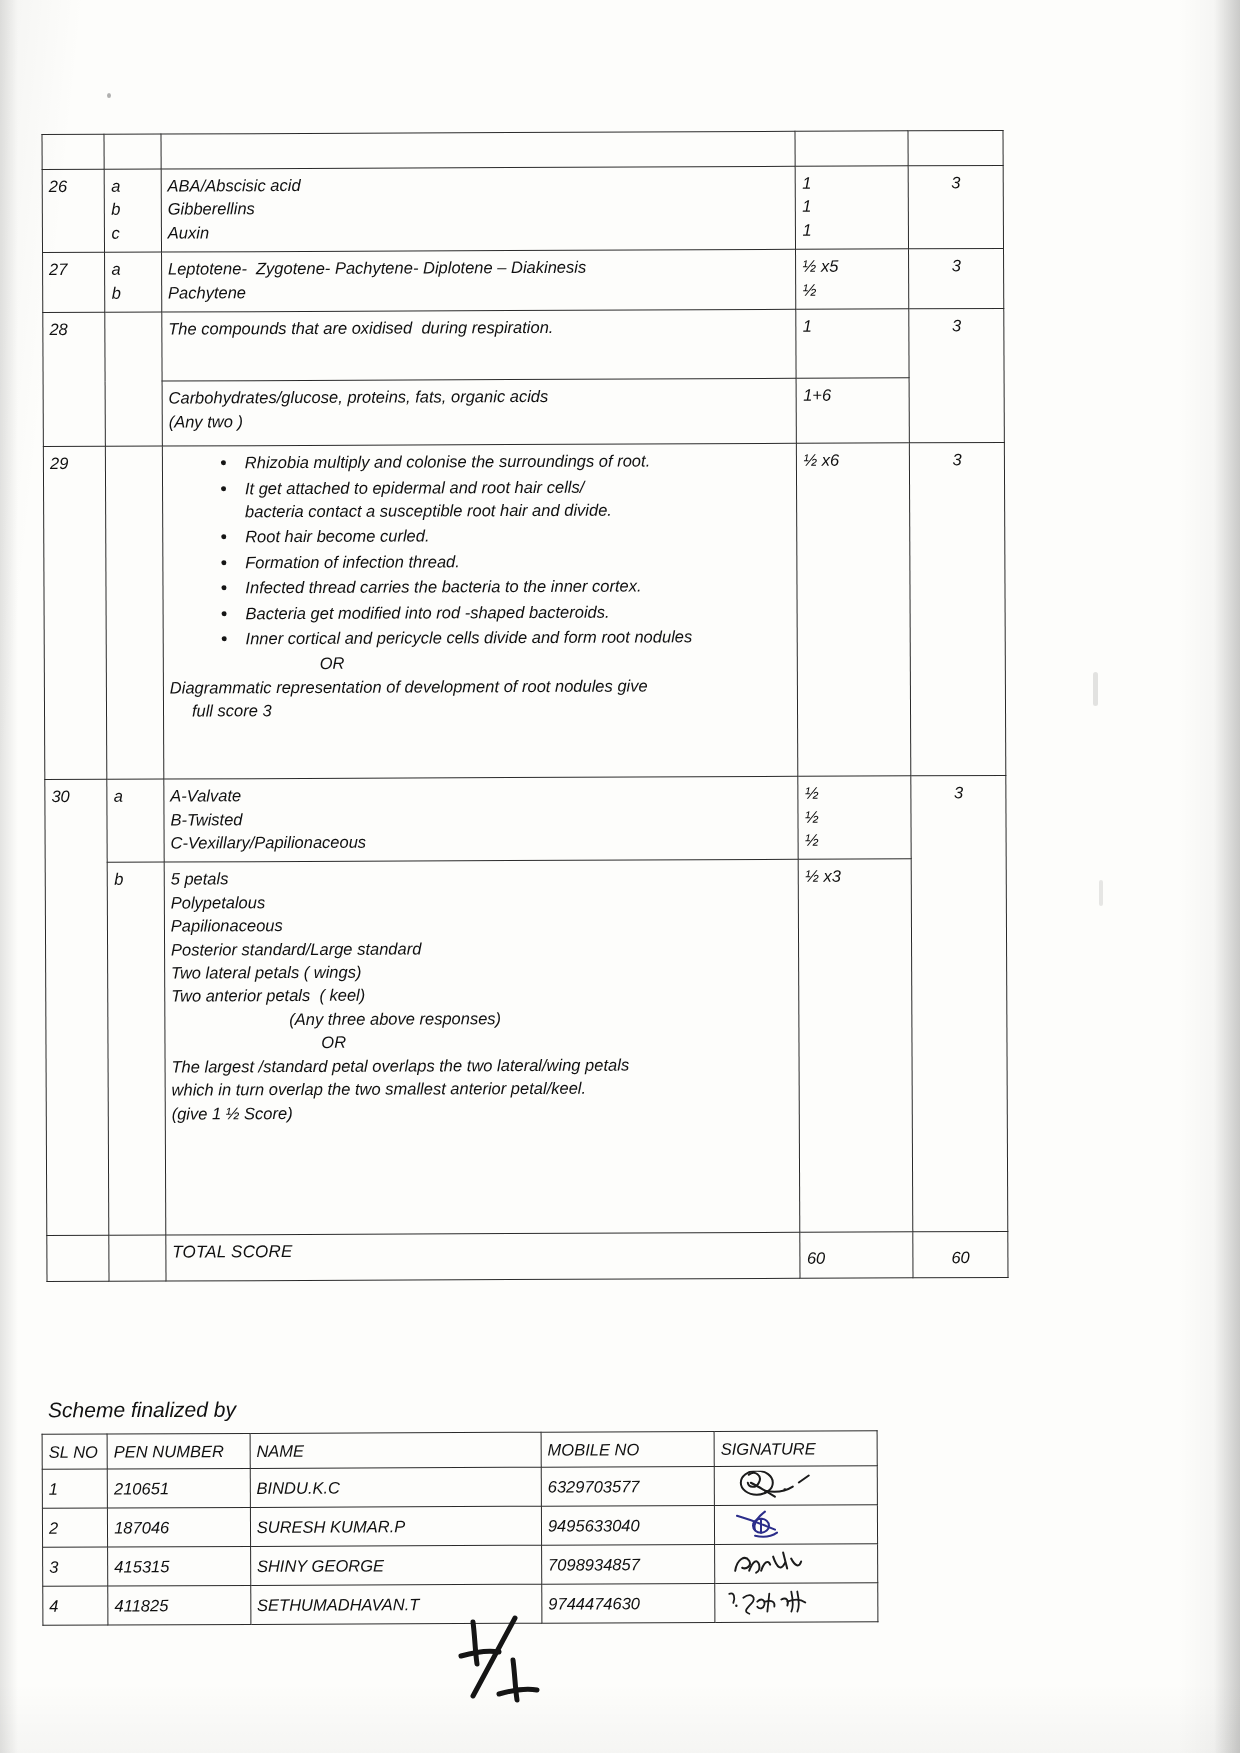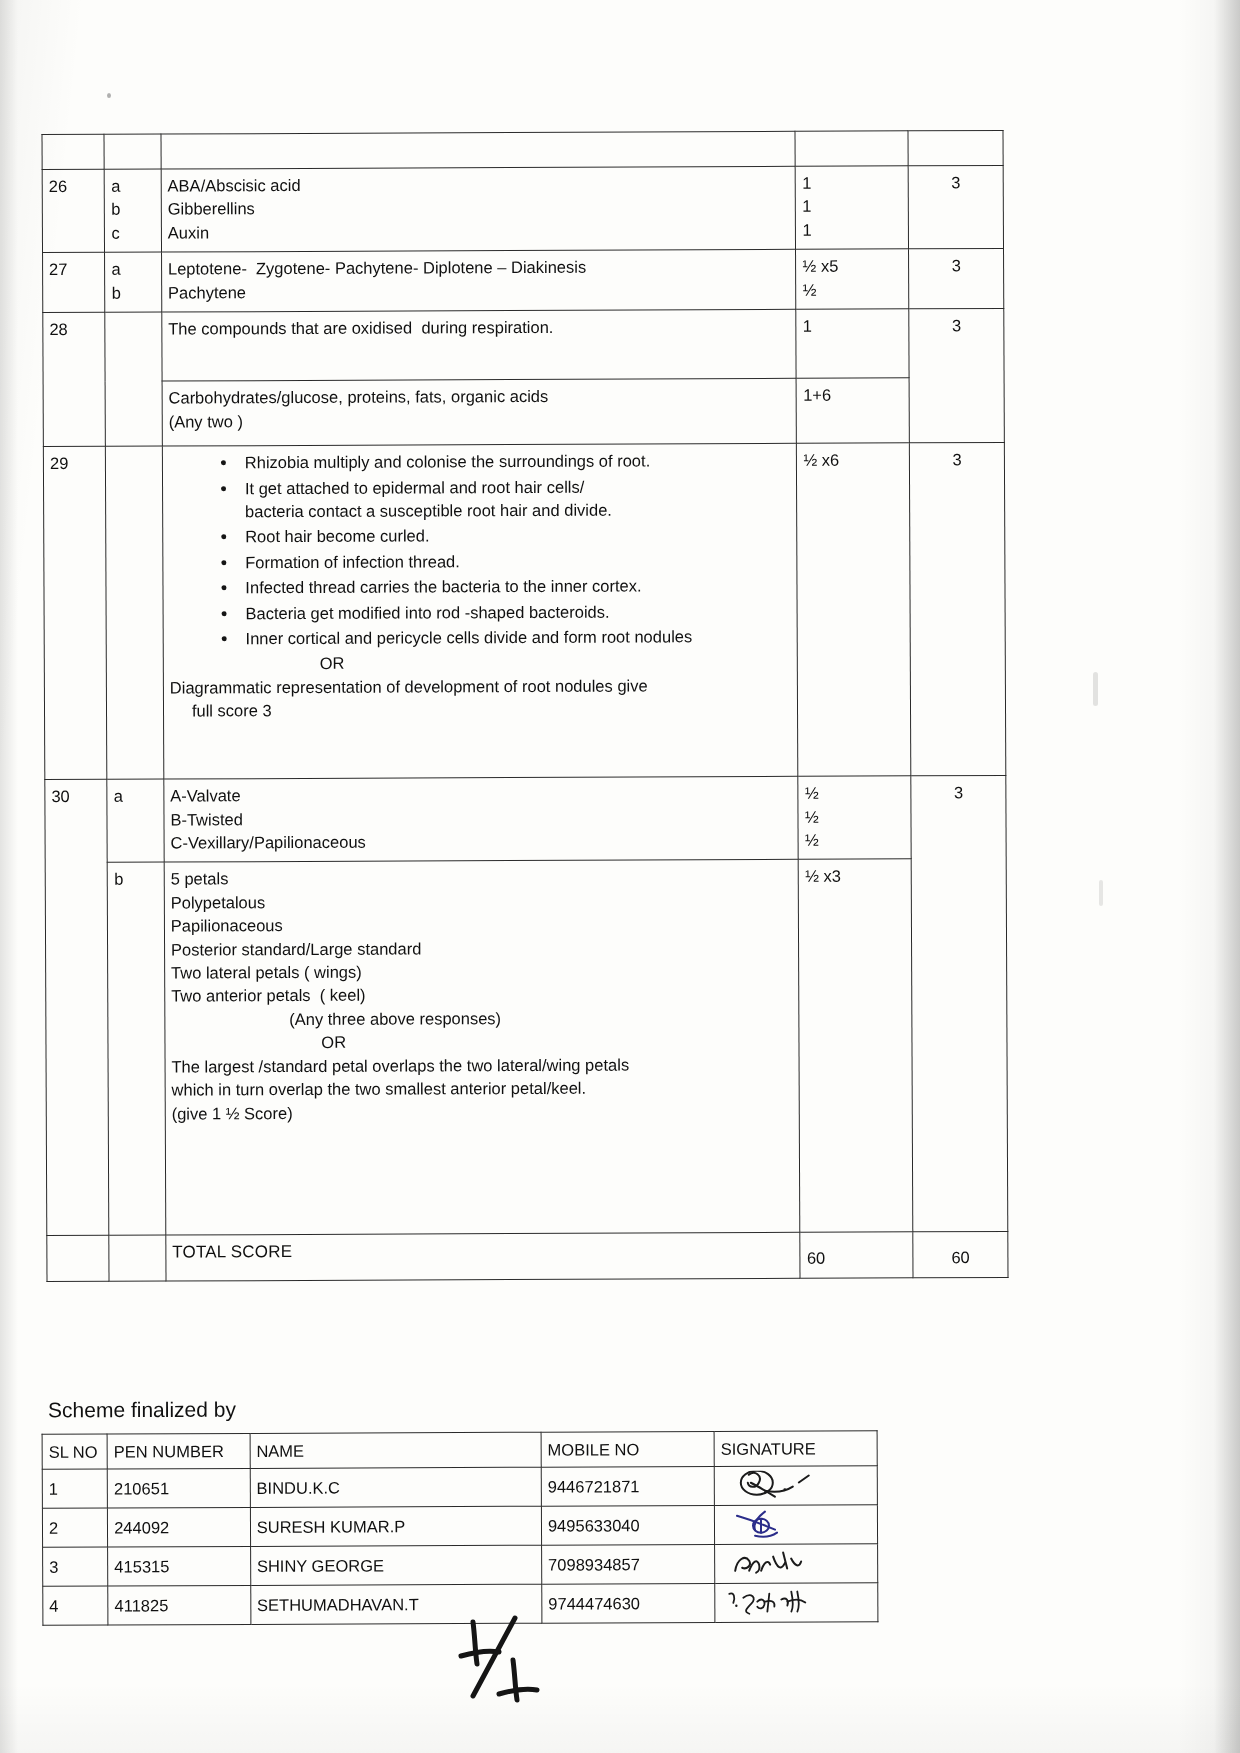--- a/index.html
+++ b/index.html
@@ -18,20 +18,21 @@
 
   
   .page {
     position: absolute;
     inset: 0;
     background:
       linear-gradient(96deg, rgba(0,0,0,0.035) 0%, rgba(0,0,0,0) 6%),
       linear-gradient(270deg, rgba(0,0,0,0.05) 0%, rgba(0,0,0,0) 5%),
       linear-gradient(0deg, rgba(0,0,0,0.03) 0%, rgba(0,0,0,0) 4%),
       #fdfdfb;
+    font-style: italic;
   }
   .edge-shadow-right {
     position: absolute;
     top: 0; right: 0; width: 26px; height: 100%;
     background: linear-gradient(to left, rgba(0,0,0,0.16), rgba(0,0,0,0));
     pointer-events: none;
   }
   .edge-shadow-left {
     position: absolute;
     top: 0; left: 0; width: 18px; height: 100%;
@@ -354,36 +355,36 @@
         <th class="sg-pen">PEN NUMBER</th>
         <th class="sg-name">NAME</th>
         <th class="sg-mob">MOBILE NO</th>
         <th class="sg-sign">SIGNATURE</th>
       </tr>
 
       <tr>
         <td class="sg-sl">1</td>
         <td class="sg-pen">210651</td>
         <td class="sg-name">BINDU.K.C</td>
-        <td class="sg-mob">9446721871</td>
+        <td class="sg-mob">6329703577</td>
         <td class="sg-sign sigcell">
           <svg width="158" height="30" viewBox="0 0 158 30" fill="none" stroke="#1b1b1b" stroke-width="2" stroke-linecap="round">
             <ellipse cx="36" cy="12" rx="16" ry="12"></ellipse>
             <path d="M28 4 c6 -5 14 1 10 8 c-3 6 -10 5 -11 0"></path>
             <path d="M30 12 c8 4 16 9 24 14"></path>
             <path d="M44 20 c10 2 20 1 28 -4"></path>
             <path d="M78 12 l10 -7"></path>
             <circle cx="64" cy="19" r="1.4" fill="#1b1b1b" stroke="none"></circle>
           </svg>
         </td>
       </tr>
 
       <tr>
         <td class="sg-sl">2</td>
-        <td class="sg-pen">244092</td>
+        <td class="sg-pen">187046</td>
         <td class="sg-name">SURESH KUMAR.P</td>
         <td class="sg-mob">9495633040</td>
         <td class="sg-sign sigcell">
           <svg width="158" height="30" viewBox="0 0 158 30" fill="none" stroke="#2b2d8a" stroke-width="2" stroke-linecap="round">
             <path d="M16 6 c14 4 26 9 38 14"></path>
             <path d="M44 2 c-8 6 -12 12 -10 18"></path>
             <ellipse cx="40" cy="16" rx="8" ry="7"></ellipse>
             <path d="M40 9 l0 14"></path>
             <path d="M34 26 c8 2 16 1 22 -3"></path>
           </svg>

